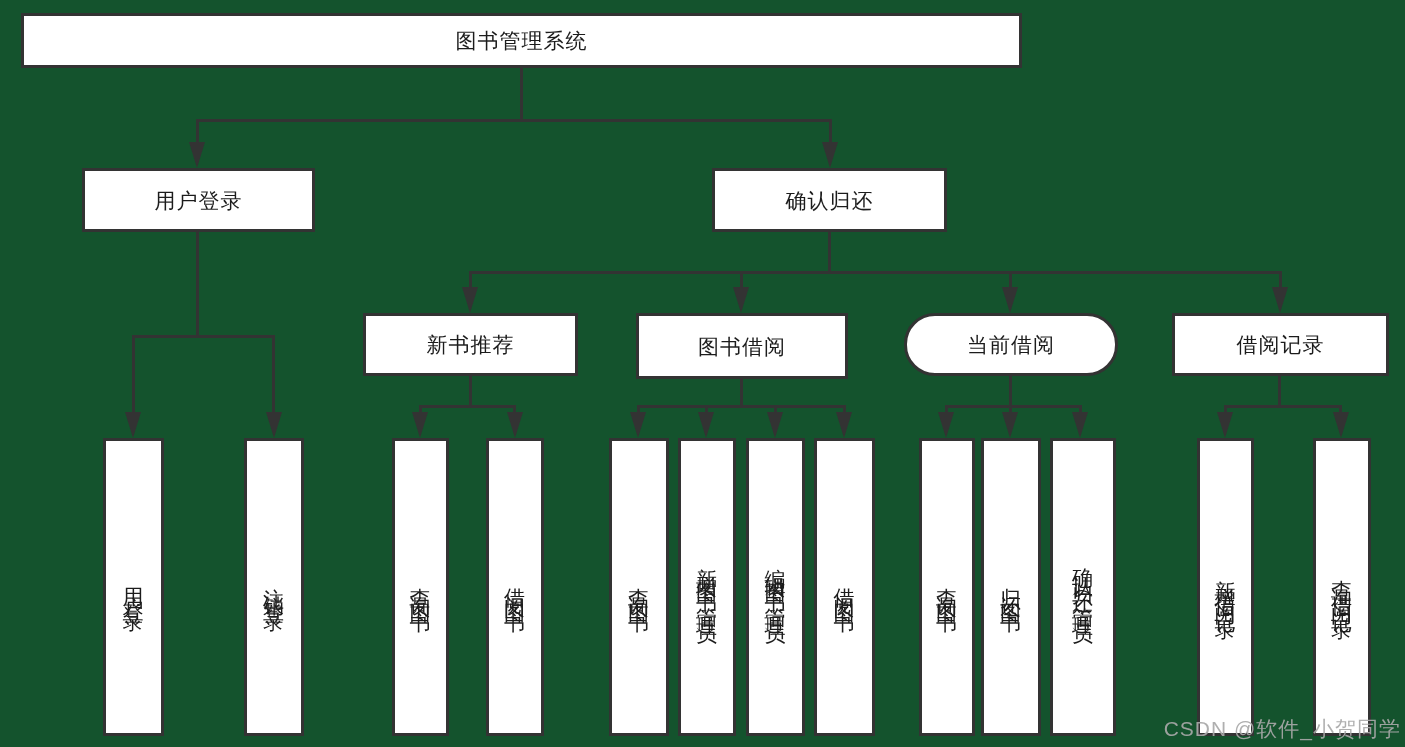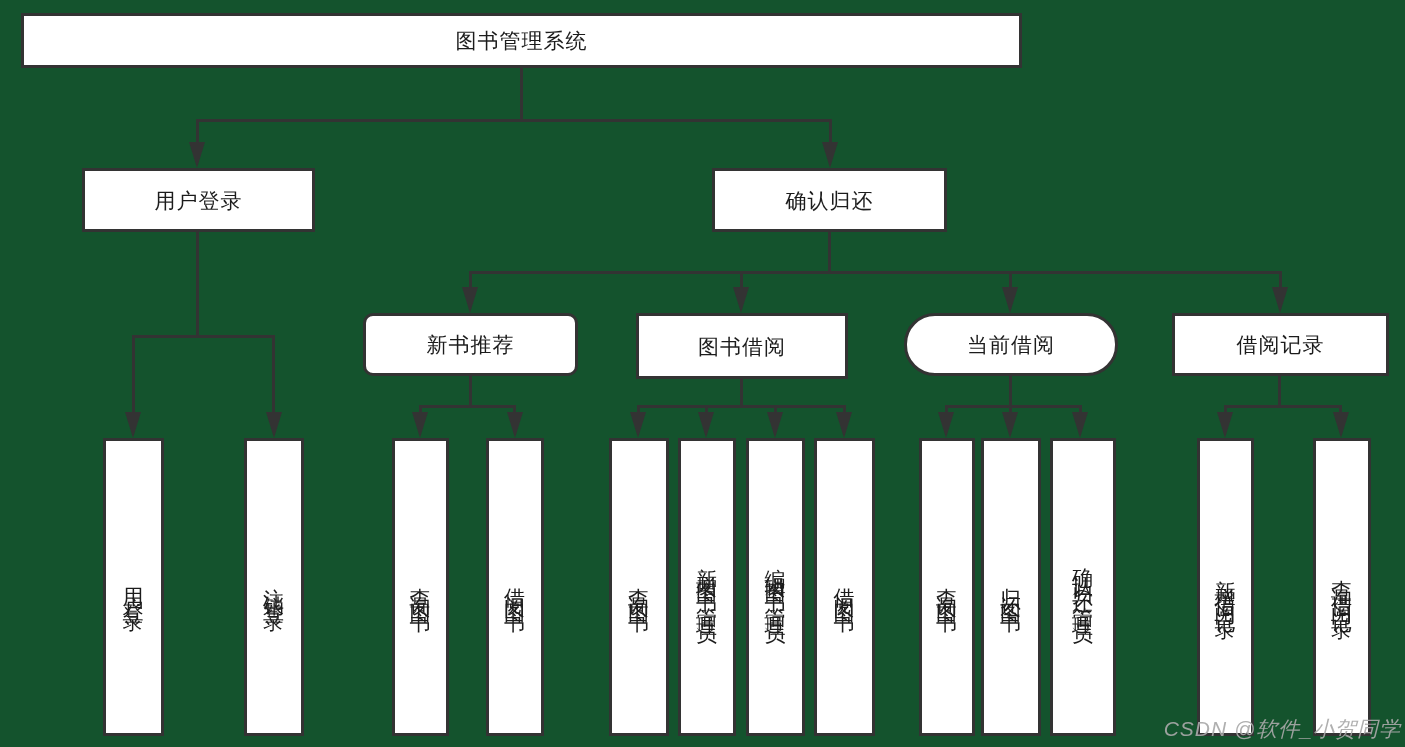--- a/index.html
+++ b/index.html
@@ -17,21 +17,21 @@
     letter-spacing:8px;font-size:21px;
   }
   .line{position:absolute;background:#333333;z-index:1;}
   .arrow{
     position:absolute;width:0;height:0;z-index:1;
     border-left:8px solid transparent;border-right:8px solid transparent;
     border-top:26px solid #333333;
   }
   .watermark{
     position:absolute;right:4px;bottom:4px;z-index:5;
-    font-size:21px;color:rgba(168,168,168,0.92);letter-spacing:1px;font-style:italic;
+    font-size:21px;color:rgba(168,168,168,0.92);letter-spacing:1px;
   }
 </style>
 </head>
 <body>
 
 <div id="stage">
 
   <div class="box" style="left:21px;top:13px;width:1001px;height:55px;">
     <span>图书管理系统</span>
   </div>
@@ -61,21 +61,21 @@
   <div class="line" style="left:469px;top:271px;width:813px;height:3px;"></div>
   <div class="line" style="left:469px;top:271px;width:3px;height:18px;"></div>
   <div class="arrow" style="left:462px;top:287px;"></div>
   <div class="line" style="left:740px;top:271px;width:3px;height:18px;"></div>
   <div class="arrow" style="left:733px;top:287px;"></div>
   <div class="line" style="left:1009px;top:271px;width:3px;height:18px;"></div>
   <div class="arrow" style="left:1002px;top:287px;"></div>
   <div class="line" style="left:1279px;top:271px;width:3px;height:18px;"></div>
   <div class="arrow" style="left:1272px;top:287px;"></div>
 
-  <div class="box" style="left:363px;top:313px;width:215px;height:63px;border-radius:10px;">
+  <div class="box" style="left:363px;top:313px;width:215px;height:63px;">
     <span>新书推荐</span>
   </div>
   <div class="box" style="left:636px;top:313px;width:212px;height:66px;">
     <span>图书借阅</span>
   </div>
   <div class="box" style="left:904px;top:313px;width:214px;height:63px;border-radius:31px;">
     <span>当前借阅</span>
   </div>
   <div class="box" style="left:1172px;top:313px;width:217px;height:63px;">
     <span>借阅记录</span>

